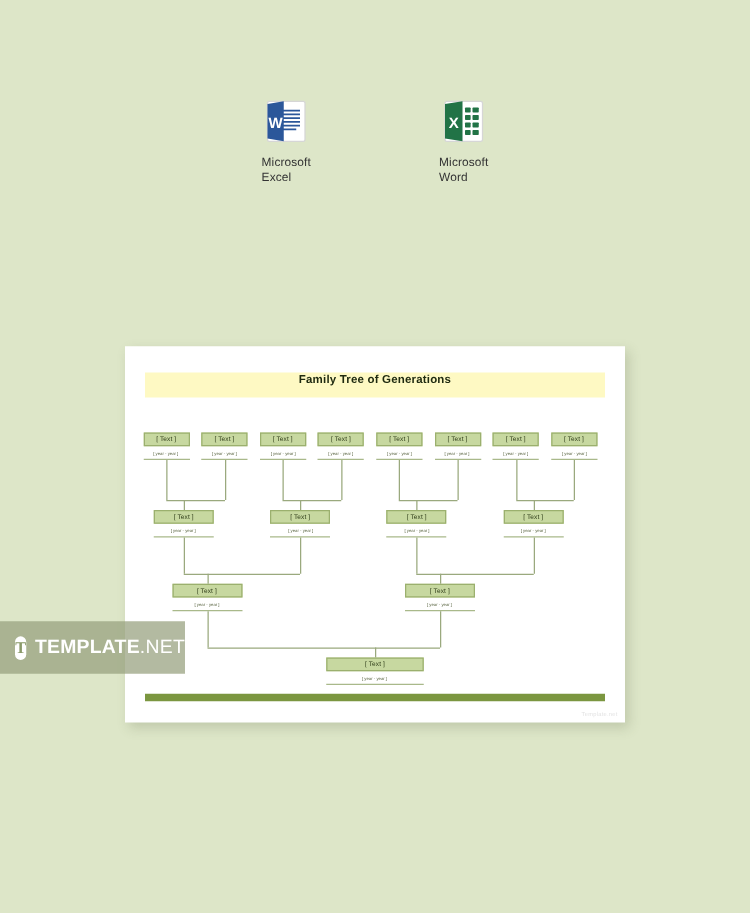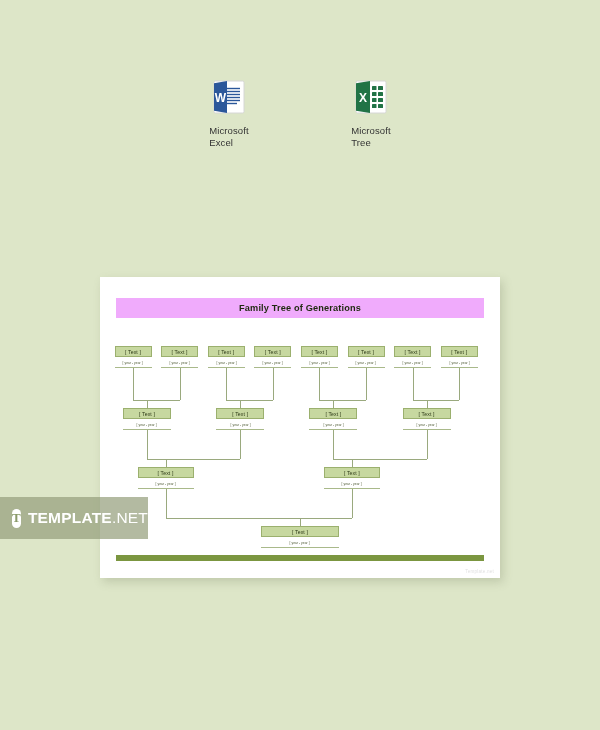--- a/index.html
+++ b/index.html
@@ -64,23 +64,23 @@
     width: 400px;
     height: 301px;
   }
 
   #doc-title-bar {
     position: absolute;
     left: 16px;
     top: 21px;
     width: 368px;
     height: 20px;
-    background: #f0abfc;
-    display: flex;
-    align-items: center;
+    background: #fef9c3;
+    display: flex;
+    align-items: flex-start;
     justify-content: center;
   }
   #doc-title-bar .title-text {
     font-size: 9.2px;
     font-weight: bold;
     color: #1f2a10;
     letter-spacing: .15px;
   }
 
   #doc-footer-bar {
@@ -227,21 +227,21 @@
           <rect x="25" y="20" width="5" height="4" rx="0.6"></rect>
           <rect x="19" y="26" width="4.5" height="4" rx="0.6"></rect>
           <rect x="25" y="26" width="5" height="4" rx="0.6"></rect>
         </g>
         <path d="M3 5.2 L17 3 L17 35 L3 32.8 Z" fill="#217346"></path>
         <text x="10" y="24" font-family="Liberation Sans, sans-serif" font-size="12" font-weight="bold" fill="#ffffff" text-anchor="middle">X</text>
       </svg>
     </div>
     <div class="fmt-label">
       <span>Microsoft</span><br>
-      <span>Tree</span>
+      <span>Word</span>
     </div>
   </div>
 
 </div>
 
 <div id="doc-page">
   <div id="doc-inner">
 
     <div id="doc-title-bar">
       <span class="title-text">Family Tree of Generations</span>

